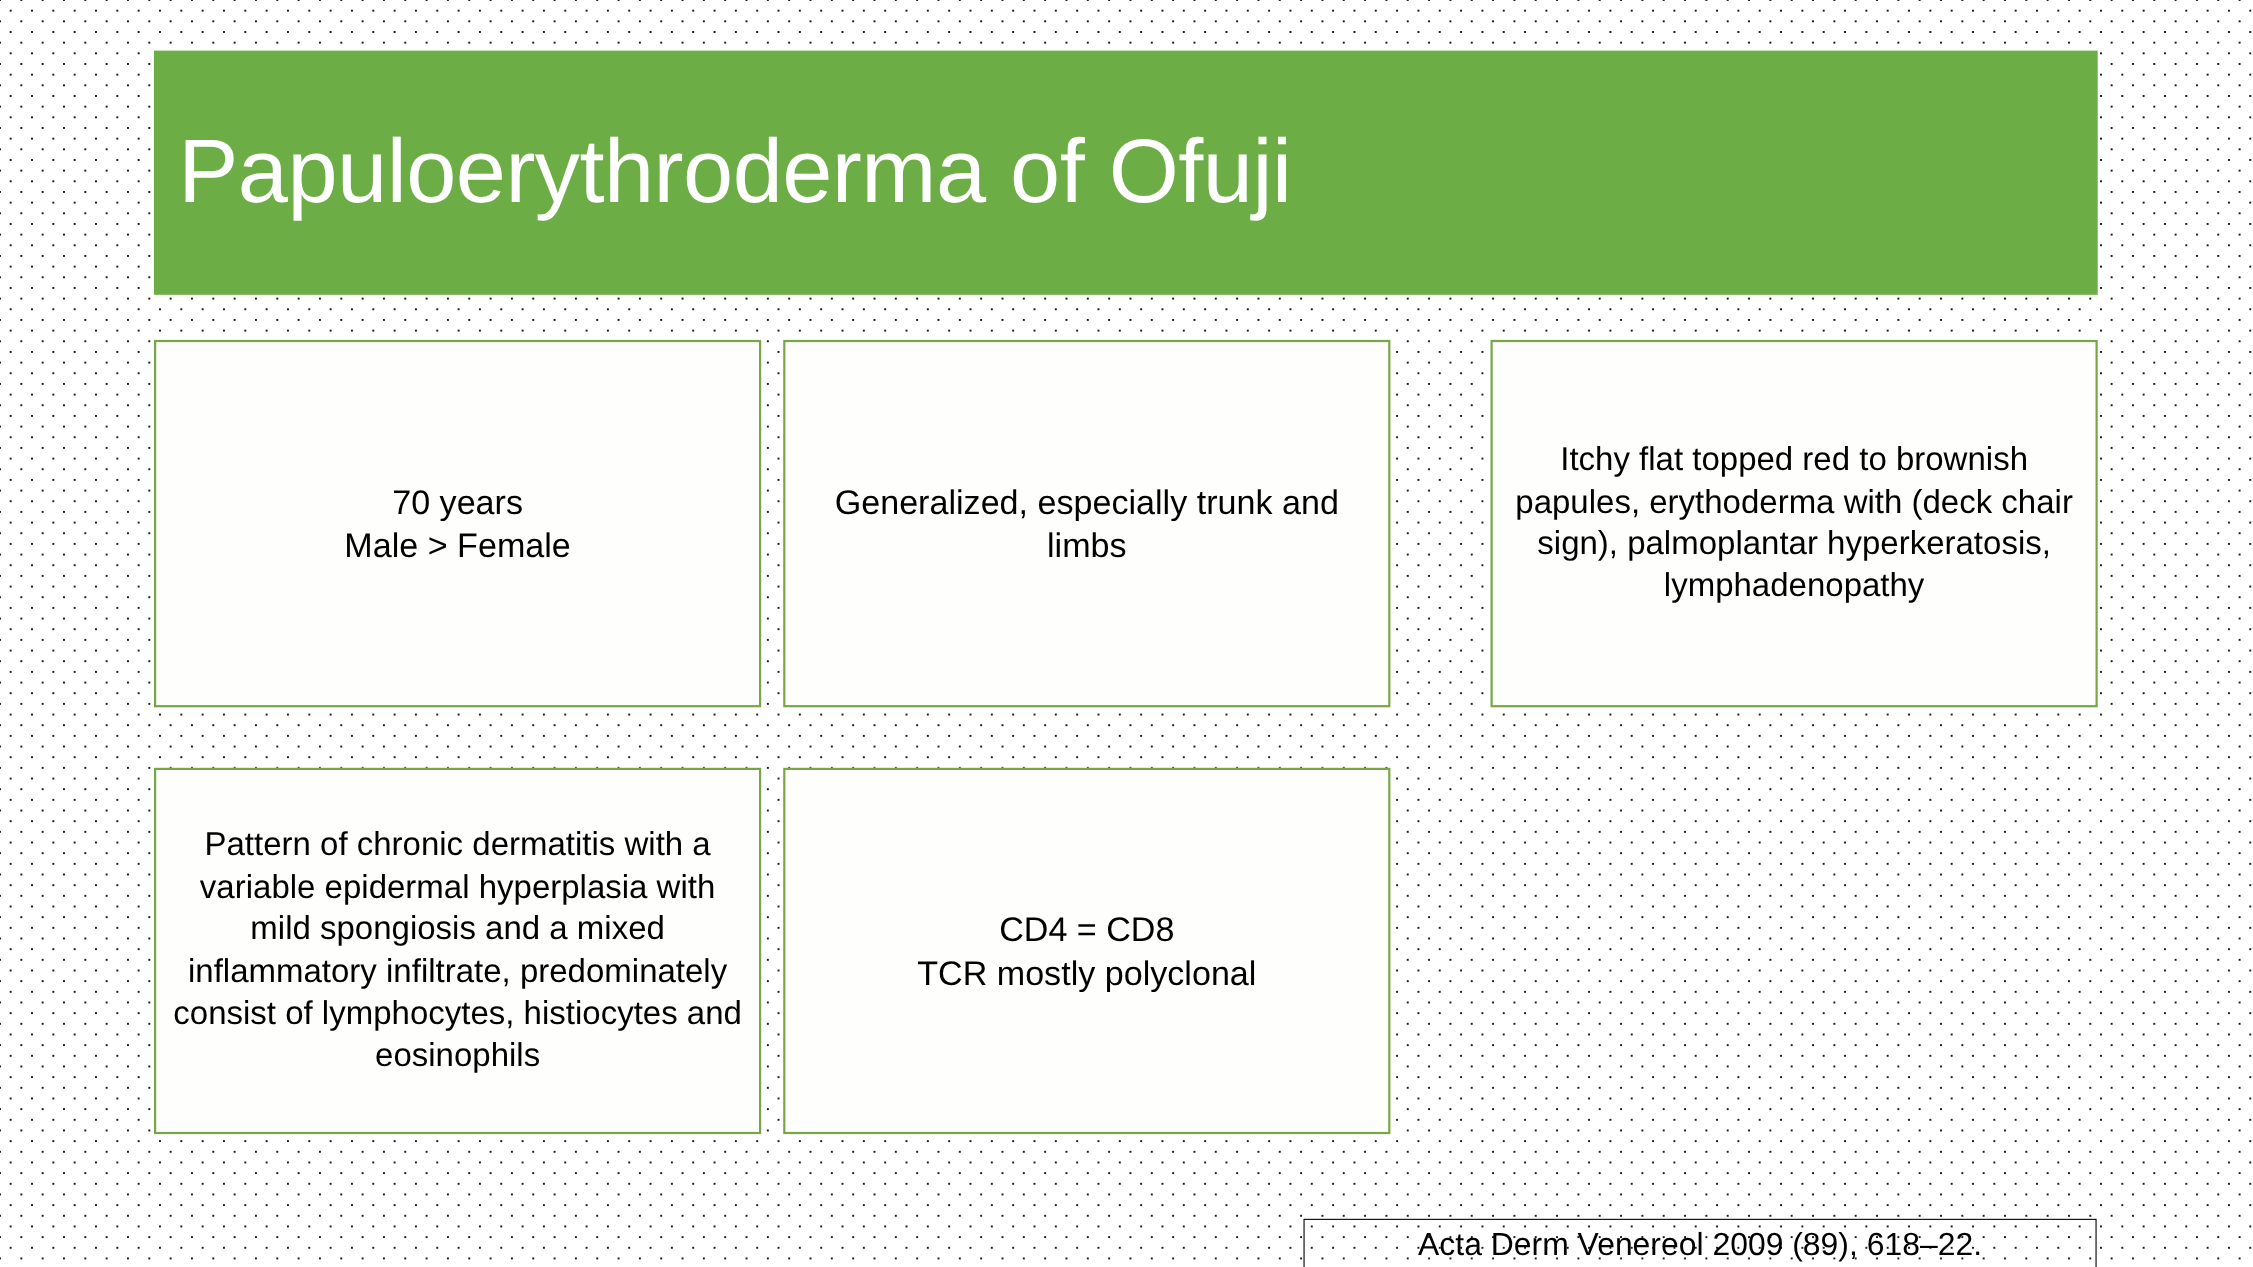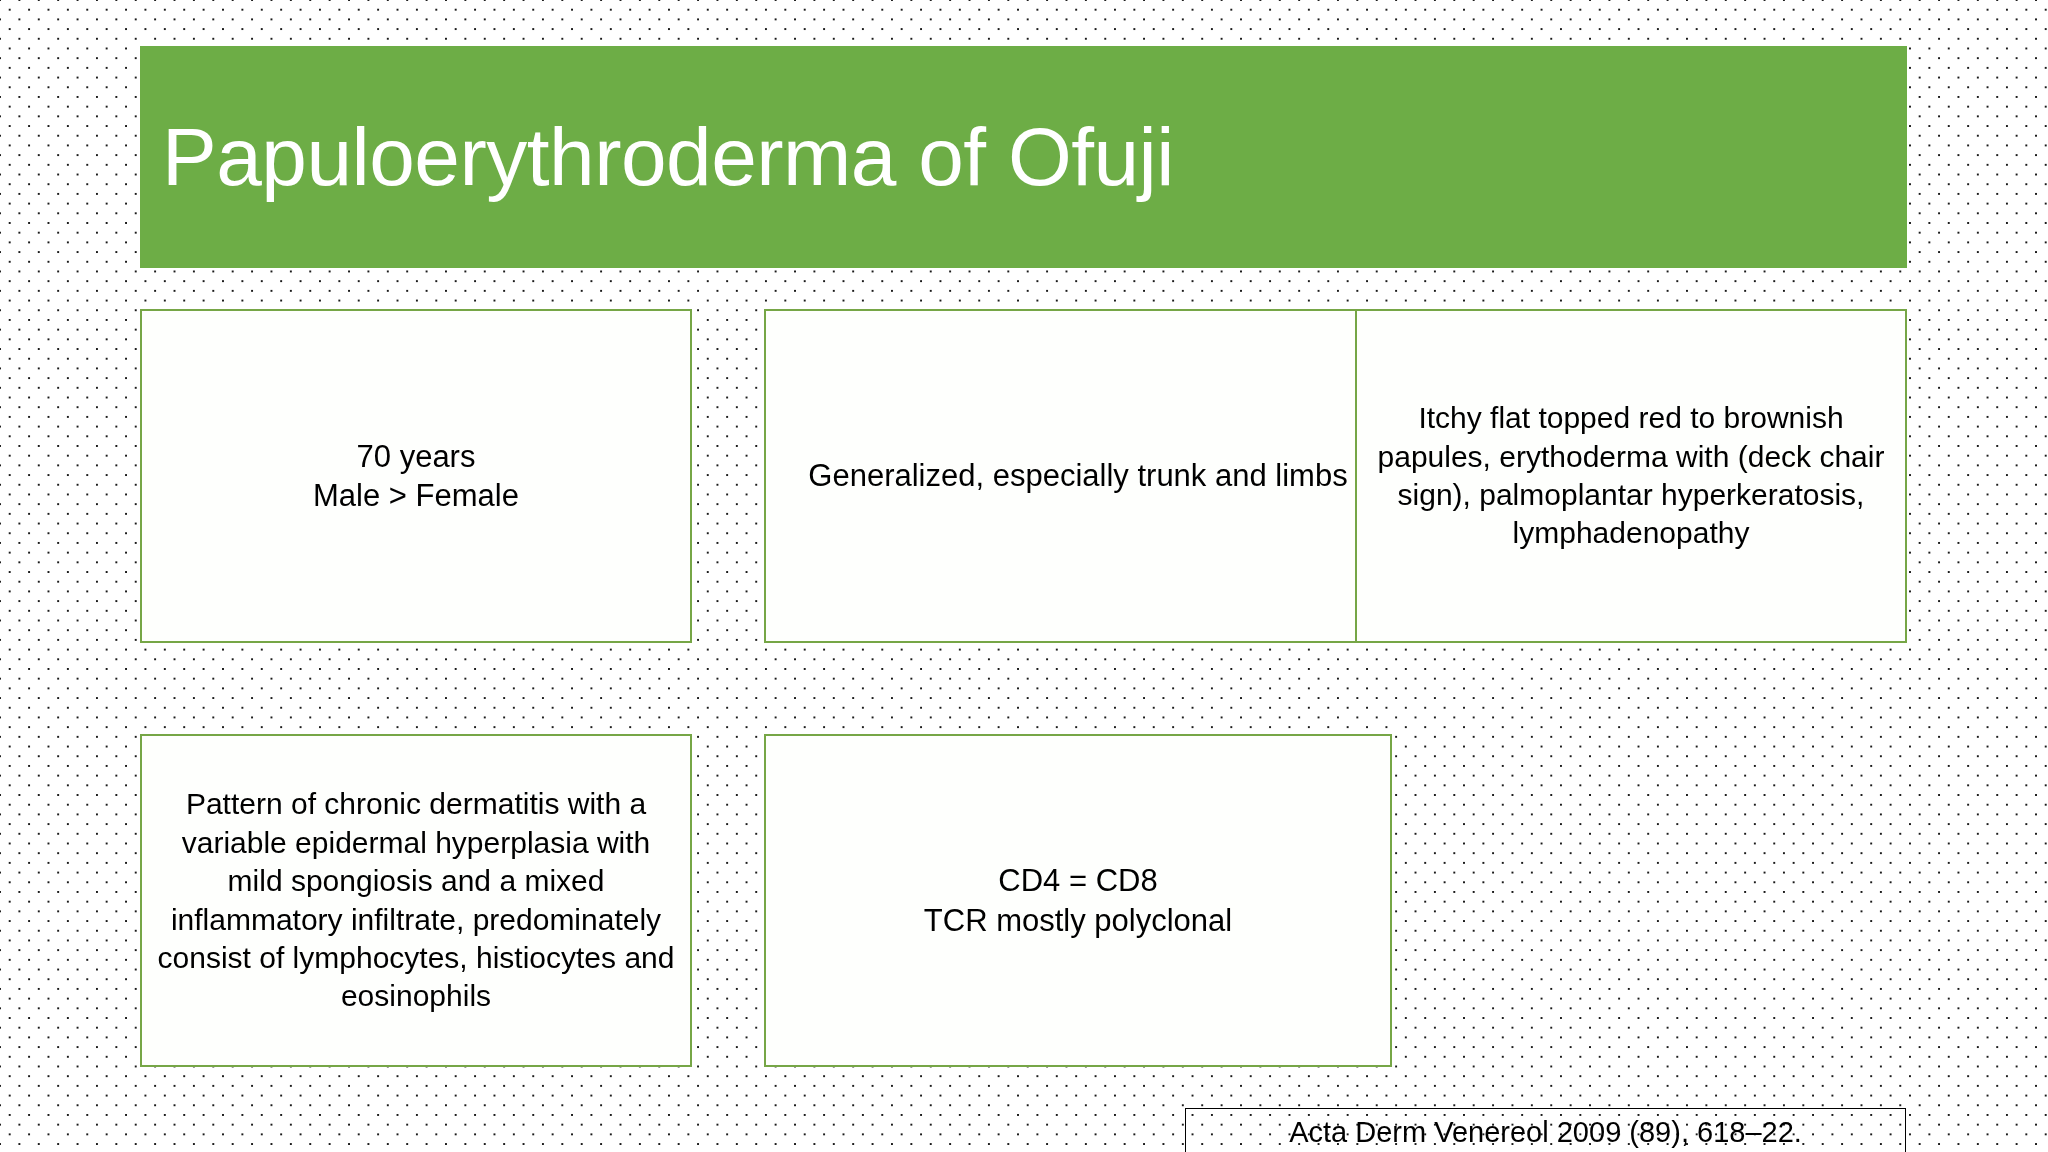--- a/index.html
+++ b/index.html
@@ -55,24 +55,24 @@
     width:100%;
     text-align:center;
     color:#000000;
     font-size:30px;
     line-height:1.26;
   }
 
   
   .r1 { top:0px;   height:334px; }
   
-  .r2 { top:389px; height:333px;margin-top:36px; }
+  .r2 { top:389px; height:333px; }
   
   .c1 { left:0px;    width:552px; }
-  .c2 { left:624px;  width:628px; }
+  .c2 { left:572px;  width:552px; }
   .c3 { left:1215px; width:552px; }
 
   .cell p.big   { font-size:31px; }
   .cell p.dense { font-size:30px; line-height:1.28; }
 
   
   .citation{
     position:absolute;
     left:1185px; top:1108px;
     width:721px; height:48px;

